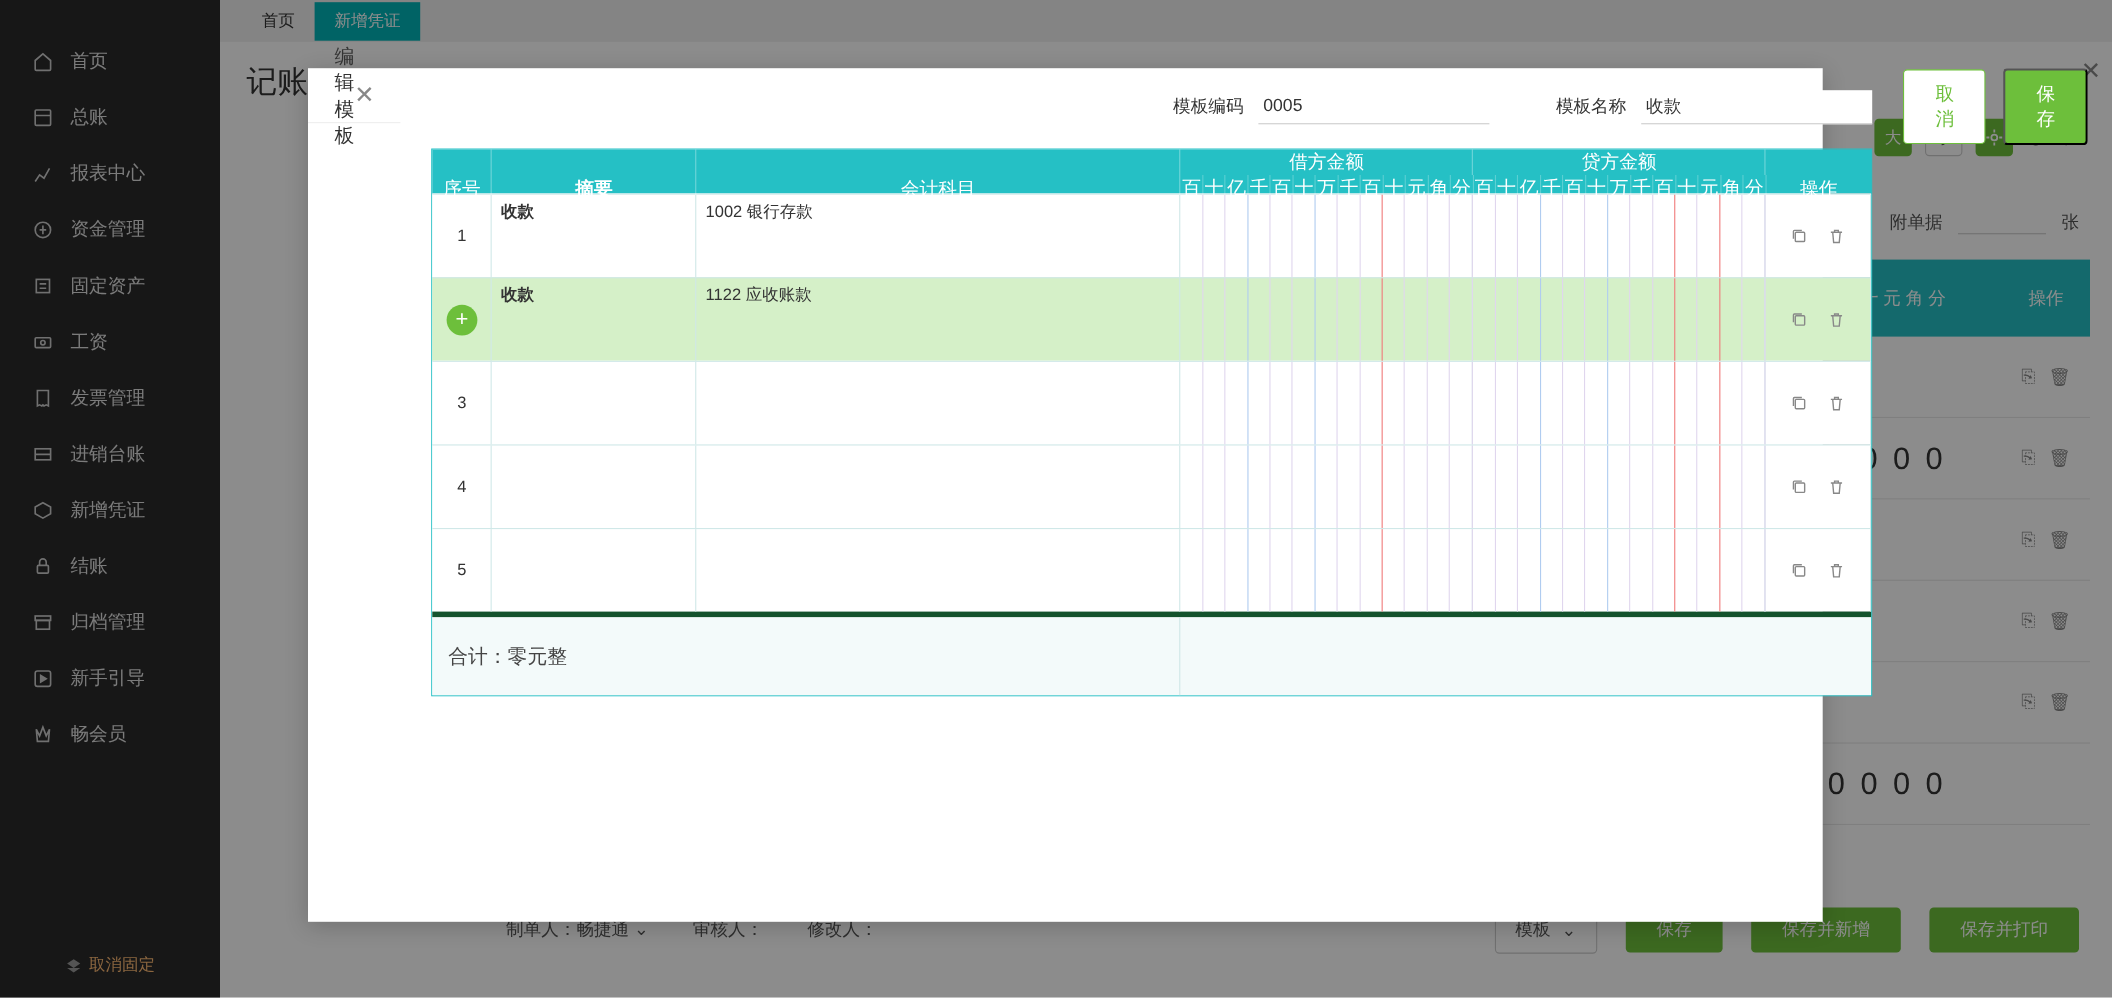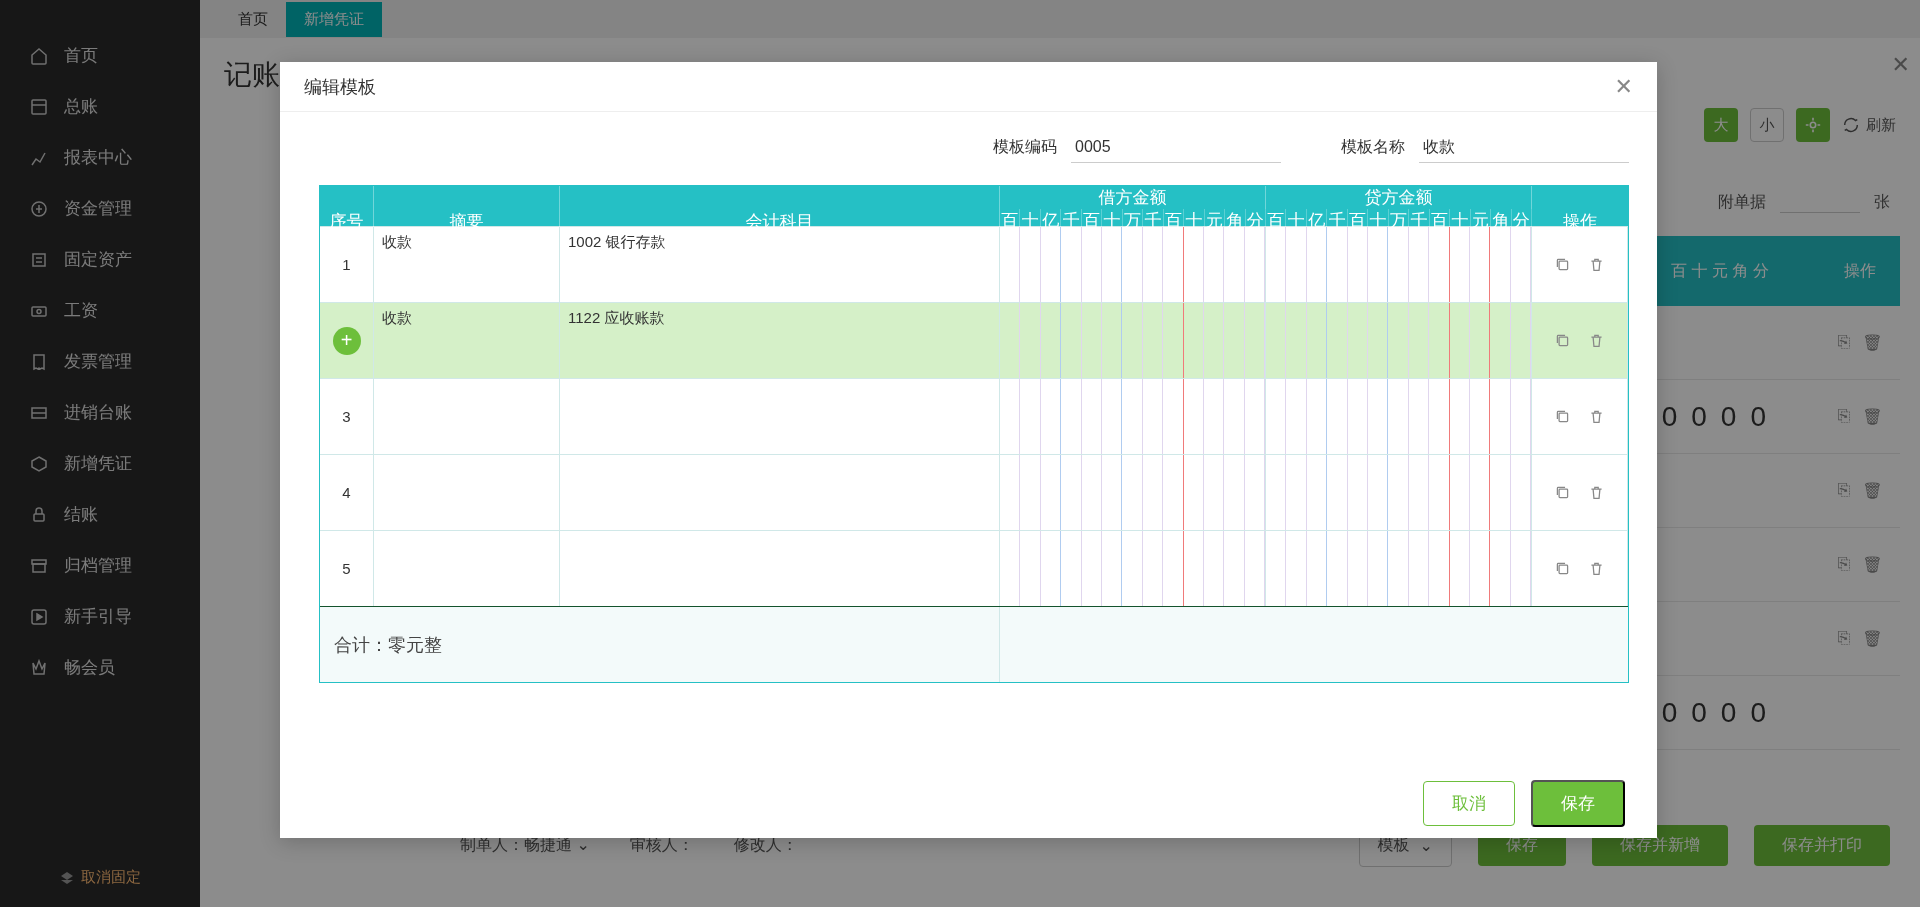--- a/index.html
+++ b/index.html
@@ -30,54 +30,54 @@
 .bottom-bar { position:absolute; left:260px; right:30px; bottom:40px; display:flex; align-items:center; justify-content:space-between;}
 .bottom-left { display:flex; gap:40px; font-size:16px; color:#555;}
 .bottom-right { display:flex; gap:26px; align-items:center;}
 .btn-dd { border:1px solid #ccc; padding:10px 18px; border-radius:4px; font-size:16px; color:#555; display:flex; align-items:center; gap:10px;}
 .btn-primary { background:#6dbf3b; color:#fff; padding:10px 28px; border-radius:4px; font-size:16px;}
 
 
 .overlay { position: absolute; inset: 0; background: rgba(0,0,0,0.45); }
 
 
-.modal { position: absolute; left: 280px; top: 62px; width: 1377px; height: 776px; background: #fff; display: flex; flex-direction: column; box-shadow: 0 4px 20px rgba(0,0,0,0.2); }
+.modal { position: absolute; left: 280px; top: 62px; width: 1377px; height: 776px; background: #fff; display: flex; flex-direction: row; box-shadow: 0 4px 20px rgba(0,0,0,0.2); }
 .modal-header { height: 50px; display: flex; align-items: center; justify-content: space-between; padding: 0 24px; border-bottom: 1px solid #eee; font-size: 18px; color: #333; }
 .modal-close { font-size: 22px; color: #888; cursor: pointer; }
 .modal-body { flex: 1; padding: 20px 28px 0 28px; display:flex; flex-direction:column;align-items:flex-end; }
 .form-row { display: flex; gap: 60px; margin-bottom: 22px; }
 .form-item { display: flex; align-items: center; gap: 14px; font-size: 16px; color: #333; }
 .form-input { border: none; border-bottom: 1px solid #ccc; font-size: 16px; padding: 6px 4px; width: 210px; outline: none; color: #333; }
 
 
 .tmpl-table { border: 1px solid #25c0c5; }
 .th-row1 { display: flex; background: #25c0c5; color: #fff; height: 40px; font-size: 17px; }
 .th-cell { display: flex; align-items: center; justify-content: center; border-right: 1px solid rgba(255,255,255,0.35); }
 .col-seq { width: 54px; }
-.col-summary { width: 186px; }
+.col-summary { width: 186px; font-weight: bold; }
 .col-subject { width: 440px; }
 .col-ops { width: 96px; }
 .digit-headers { display: flex; width: 266px; }
 .digit-headers > span { flex: 1; text-align: center; border-right: 1px solid rgba(255,255,255,0.25); }
 
 .tmpl-row { display: flex; height: 76px; border-top: 1px solid #d0e8e8; background:#fff;}
 .tmpl-row.active { background: #d5f0c8; }
 .tmpl-row .cell { border-right: 1px solid #d0e8e8; display: flex; flex-direction:column; padding: 6px 8px; font-size: 15px; color: #333; position:relative;}
 .tmpl-row .col-seq { align-items: center; justify-content: center; flex-direction:row;}
 .add-circle { width:28px; height:28px; border-radius:50%; background:#6dbf3b; color:#fff; display:flex; align-items:center; justify-content:center; font-size:20px; cursor:pointer;}
 .digit-cells { display:flex; width:266px; border-right:1px solid #d0e8e8;}
 .digit-cells > span { flex:1; border-right:1px solid #e0d6ee; height:100%;}
 .digit-cells > span:nth-child(3){border-right:1px solid #b0ccf0;}
 .digit-cells > span:nth-child(6){border-right:1px solid #b0ccf0;}
 .digit-cells > span:nth-child(9){border-right:1px solid #f07a7a;}
 .digit-cells.credit > span:nth-child(11){border-right:1px solid #f07a7a;}
 .tmpl-row .col-ops { flex-direction:row; align-items:center; justify-content:center; gap:16px; color:#888;}
 .op-icon { cursor:pointer; width:18px; height:18px; display:inline-flex; align-items:center; justify-content:center;}
 
-.total-row { display:flex; height:76px; border-top:1px solid #14532d; background:#f3fafa; align-items:center;}
+.total-row { display:flex; height:76px; border-top:5px solid #14532d; background:#f3fafa; align-items:center;}
 .total-row .label { width:680px; padding-left:14px; font-size:18px; color:#444; border-right:1px solid #d0e8e8; height:100%; display:flex; align-items:center;}
 .total-row .col-ops { width:96px; }
 
 .modal-footer { height: 70px; display:flex; align-items:center; justify-content:flex-end; gap:16px; padding-right:32px;}
 .btn-cancel { border:1px solid #6dbf3b; color:#6dbf3b; background:#fff; padding:10px 28px; border-radius:4px; font-size:17px; cursor:pointer;}
 .btn-save { background:#6dbf3b; color:#fff; padding:10px 28px; border-radius:4px; font-size:17px; cursor:pointer;}
 
 .close-x-tab { position:absolute; right:10px; top:52px; font-size:22px; color:#888; cursor:pointer;}
 
 svg { display:block; }

